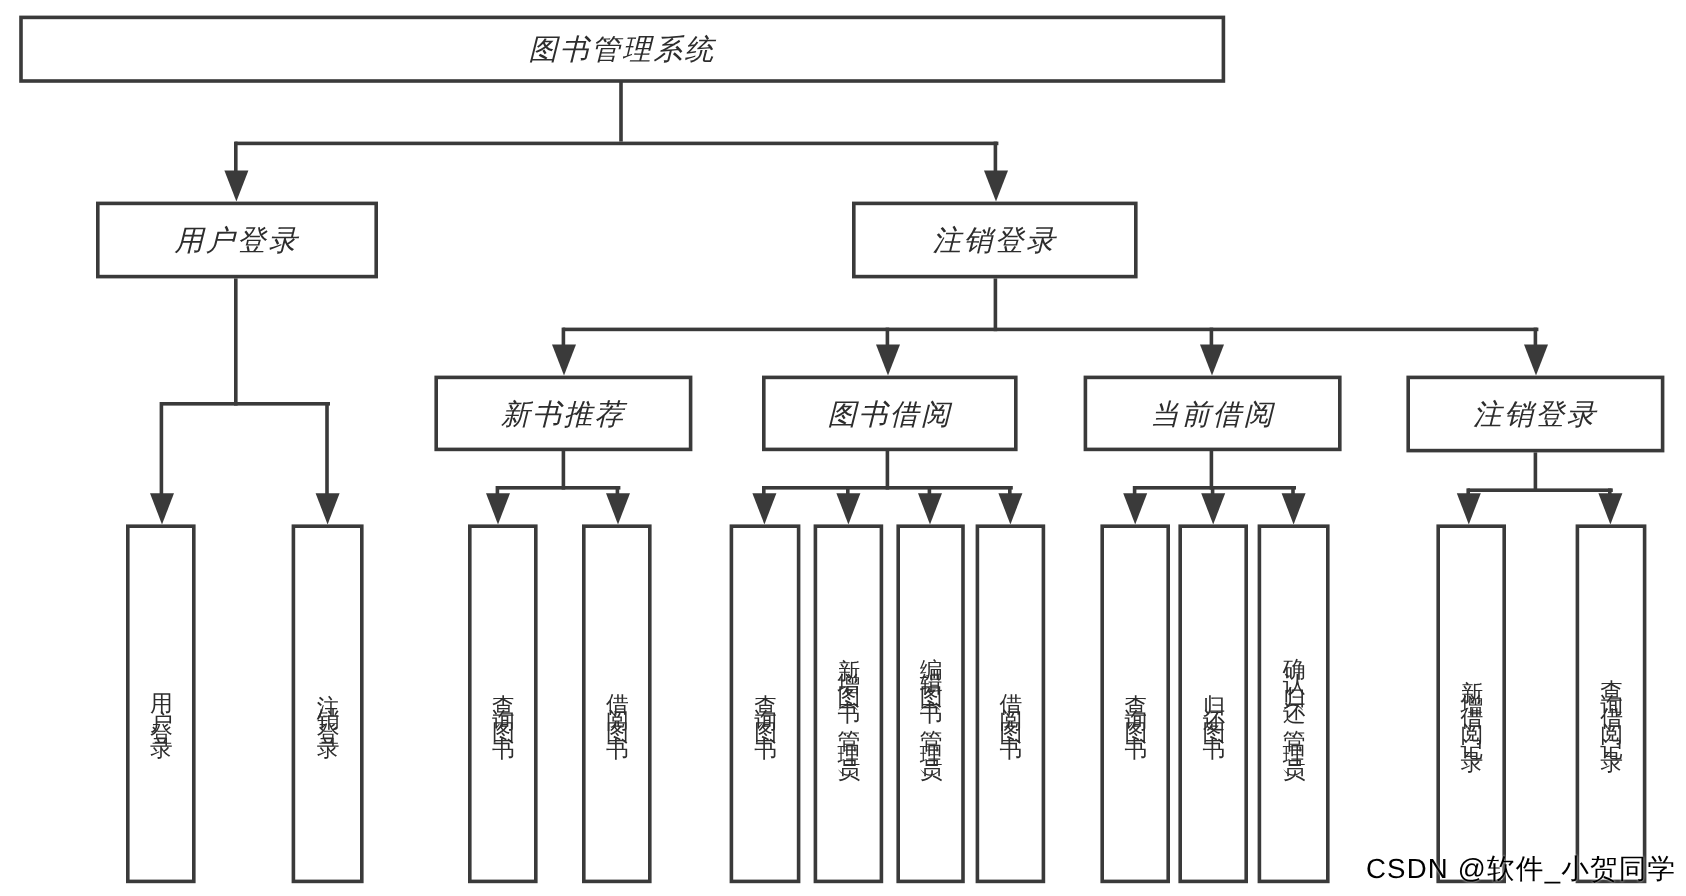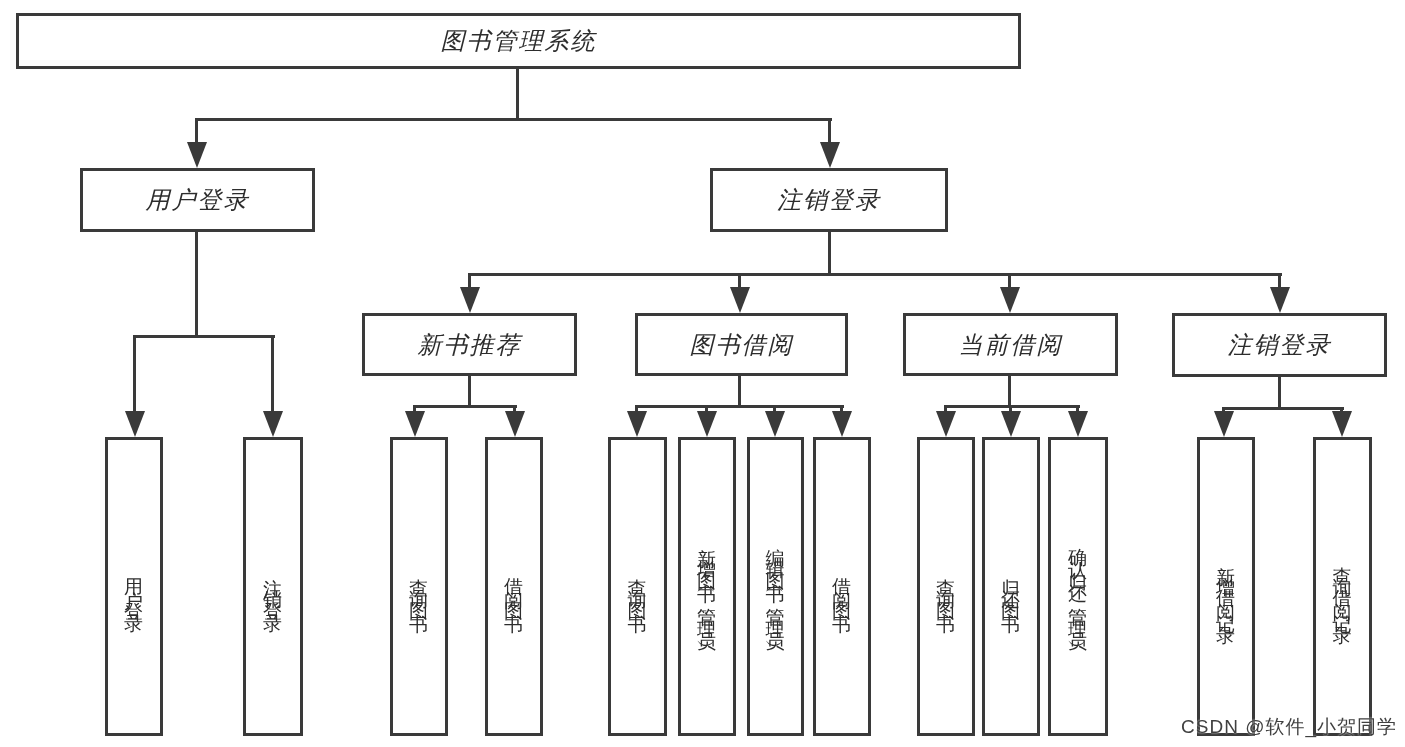--- a/index.html
+++ b/index.html
@@ -18,21 +18,21 @@
   }
   .hline,.vline{position:absolute;background:#3a3a3a;}
   .hline{height:3px;}
   .vline{width:3px;}
   .tri{
     position:absolute;width:0;height:0;
     border-left:10px solid transparent;border-right:10px solid transparent;
     border-top:26px solid #3a3a3a;
   }
   .watermark{
-    position:absolute;right:8px;bottom:7px;font-size:19px;color:#404040;
+    position:absolute;right:8px;bottom:7px;font-size:23px;color:#000000;
     letter-spacing:1px;text-shadow:0 0 2px #fff;z-index:5;
   }
 </style>
 </head>
 <body>
 
 <div class="stage">
 
   <div class="box h" style="left:16px;top:13px;width:1005px;height:56px">
     <span>图书管理系统</span>

